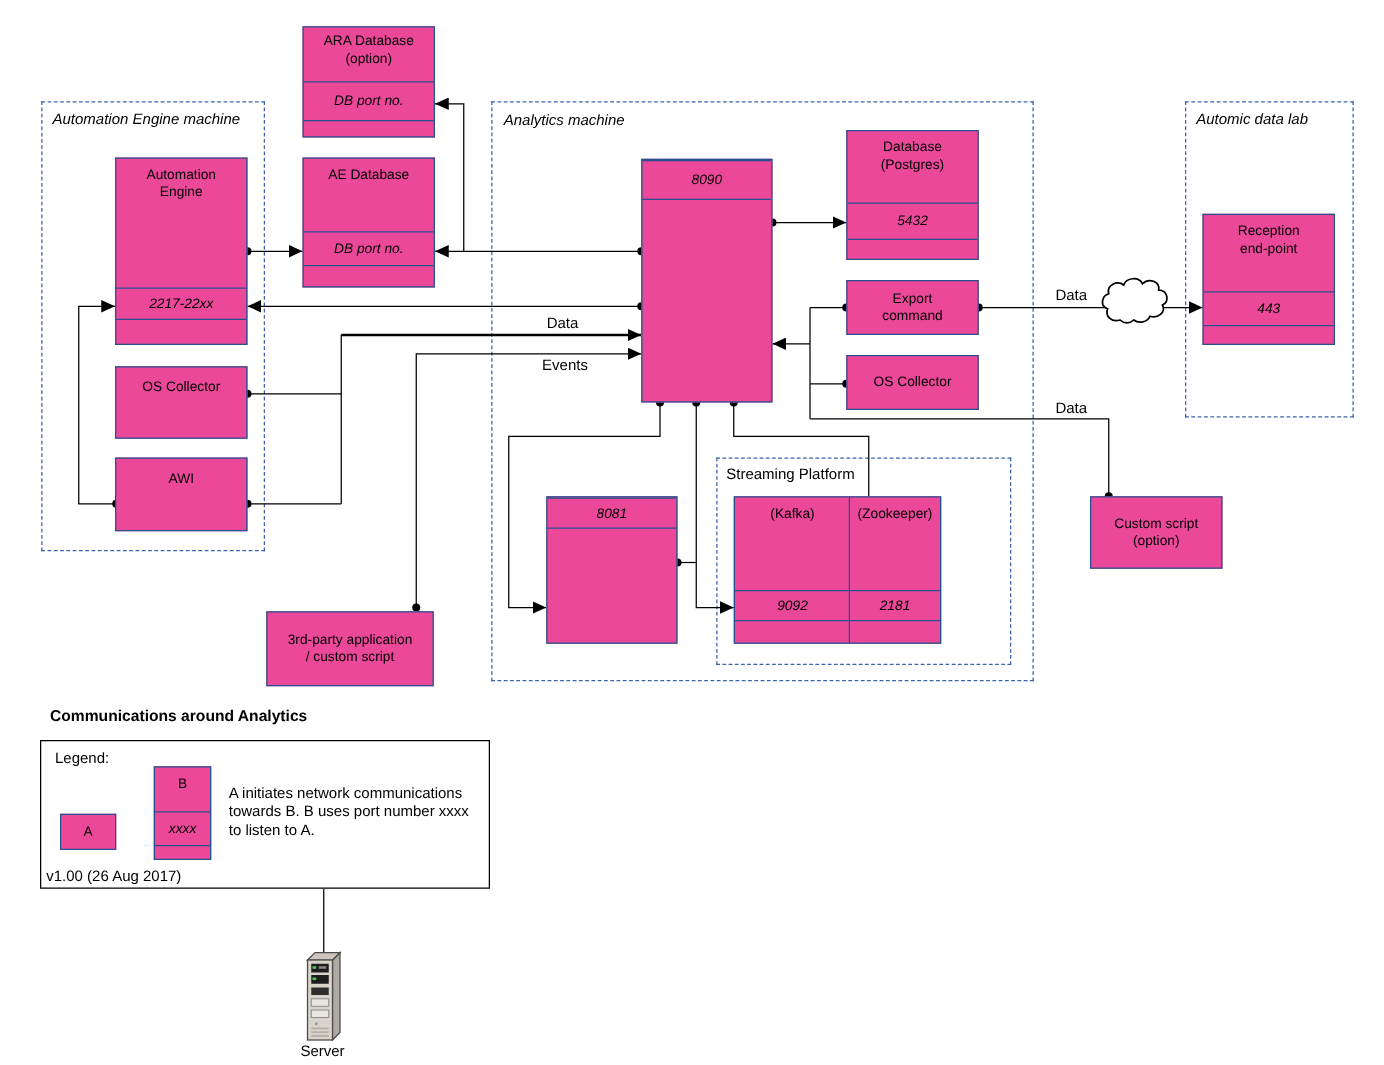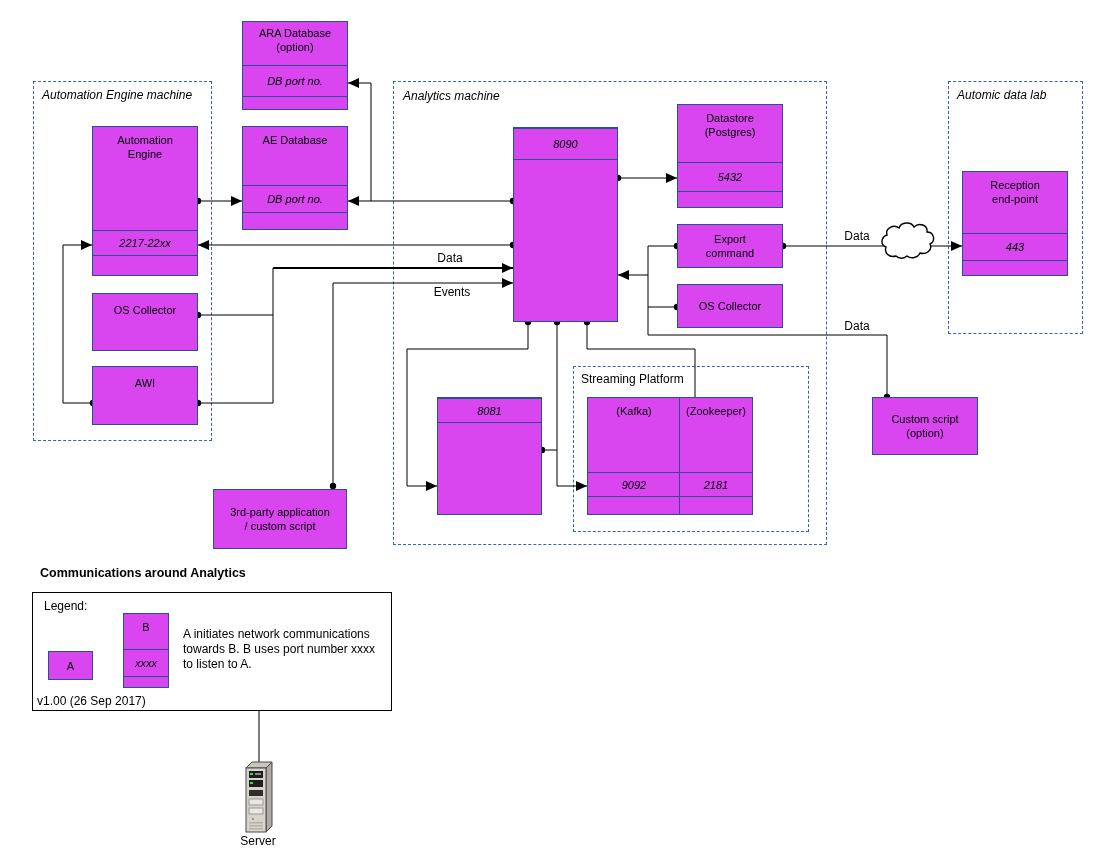--- a/index.html
+++ b/index.html
@@ -14,21 +14,21 @@
     box-sizing:border-box; background:transparent;
   }
   .glabel {
     position:absolute; z-index:4; font-size:12px; font-style:italic;
     white-space:nowrap;
   }
   .glabel.upright { font-style:normal; }
   #wires { position:absolute; left:0; top:0; z-index:2; }
   .node {
     position:absolute; z-index:3; box-sizing:border-box;
-    border:1px solid #24518f; background:#d946ef;
+    border:1px solid #24518f; background:#ec4899;
     font-size:11px; line-height:14px; text-align:center;
   }
   .nt {
     box-sizing:border-box; white-space:pre-line; padding-top:6px;
   }
   .nt.tight { padding-top:4px; }
   .np {
     box-sizing:border-box; border-top:1px solid #24518f; border-bottom:1px solid #24518f;
     font-style:italic; display:flex; align-items:center; justify-content:center;
   }
@@ -167,21 +167,21 @@
 
 <div class="node toptext" style="left:92px;top:293px;width:106px;height:58px">OS Collector</div>
 
 <div class="node toptext" style="left:92px;top:366px;width:106px;height:59px">AWI</div>
 
 <div class="node" style="left:513px;top:127px;width:105px;height:195px">
   <div class="np" style="height:32px">8090</div>
 </div>
 
 <div class="node" style="left:677px;top:104px;width:106px;height:104px">
-  <div class="nt" style="height:57px">Datastore
+  <div class="nt" style="height:57px">Database
 (Postgres)</div>
   <div class="np" style="height:30px">5432</div>
 </div>
 
 <div class="node plain" style="left:677px;top:224px;width:106px;height:44px">Export
 command</div>
 
 <div class="node plain" style="left:677px;top:284px;width:106px;height:44px">OS Collector</div>
 
 <div class="node" style="left:437px;top:397px;width:105px;height:118px">
@@ -223,15 +223,15 @@
 <div class="node plain" style="left:48px;top:651px;width:45px;height:29px">A</div>
 
 <div class="node" style="left:123px;top:613px;width:46px;height:75px">
   <div class="nt" style="height:35px">B</div>
   <div class="np" style="height:28px">xxxx</div>
 </div>
 
 <div class="legend-text" style="left:183px;top:627px;width:205px">A initiates network communications
 towards B. B uses port number xxxx
 to listen to A.</div>
-<div class="plainlabel" style="left:37px;top:694px">v1.00 (26 Sep 2017)</div>
+<div class="plainlabel" style="left:37px;top:694px">v1.00 (26 Aug 2017)</div>
 
 <div class="elabel" style="left:230px;top:834px;width:56px">Server</div>
 
 </body></html>

